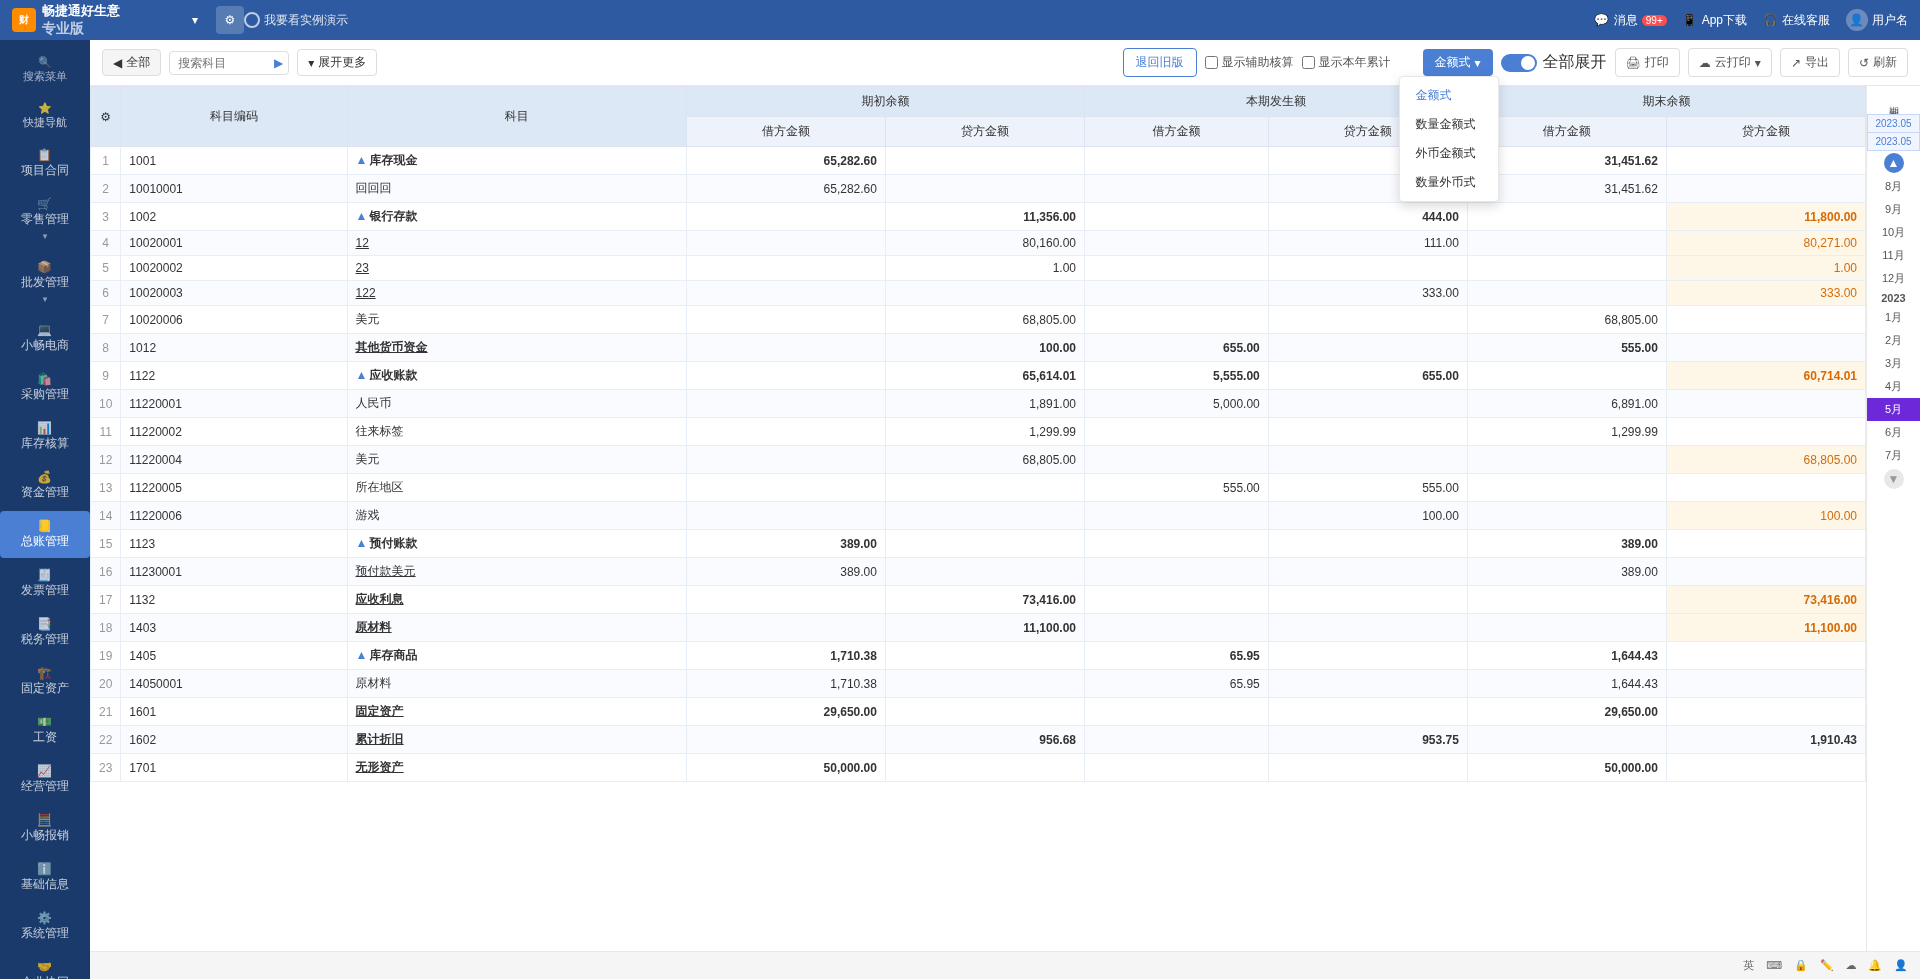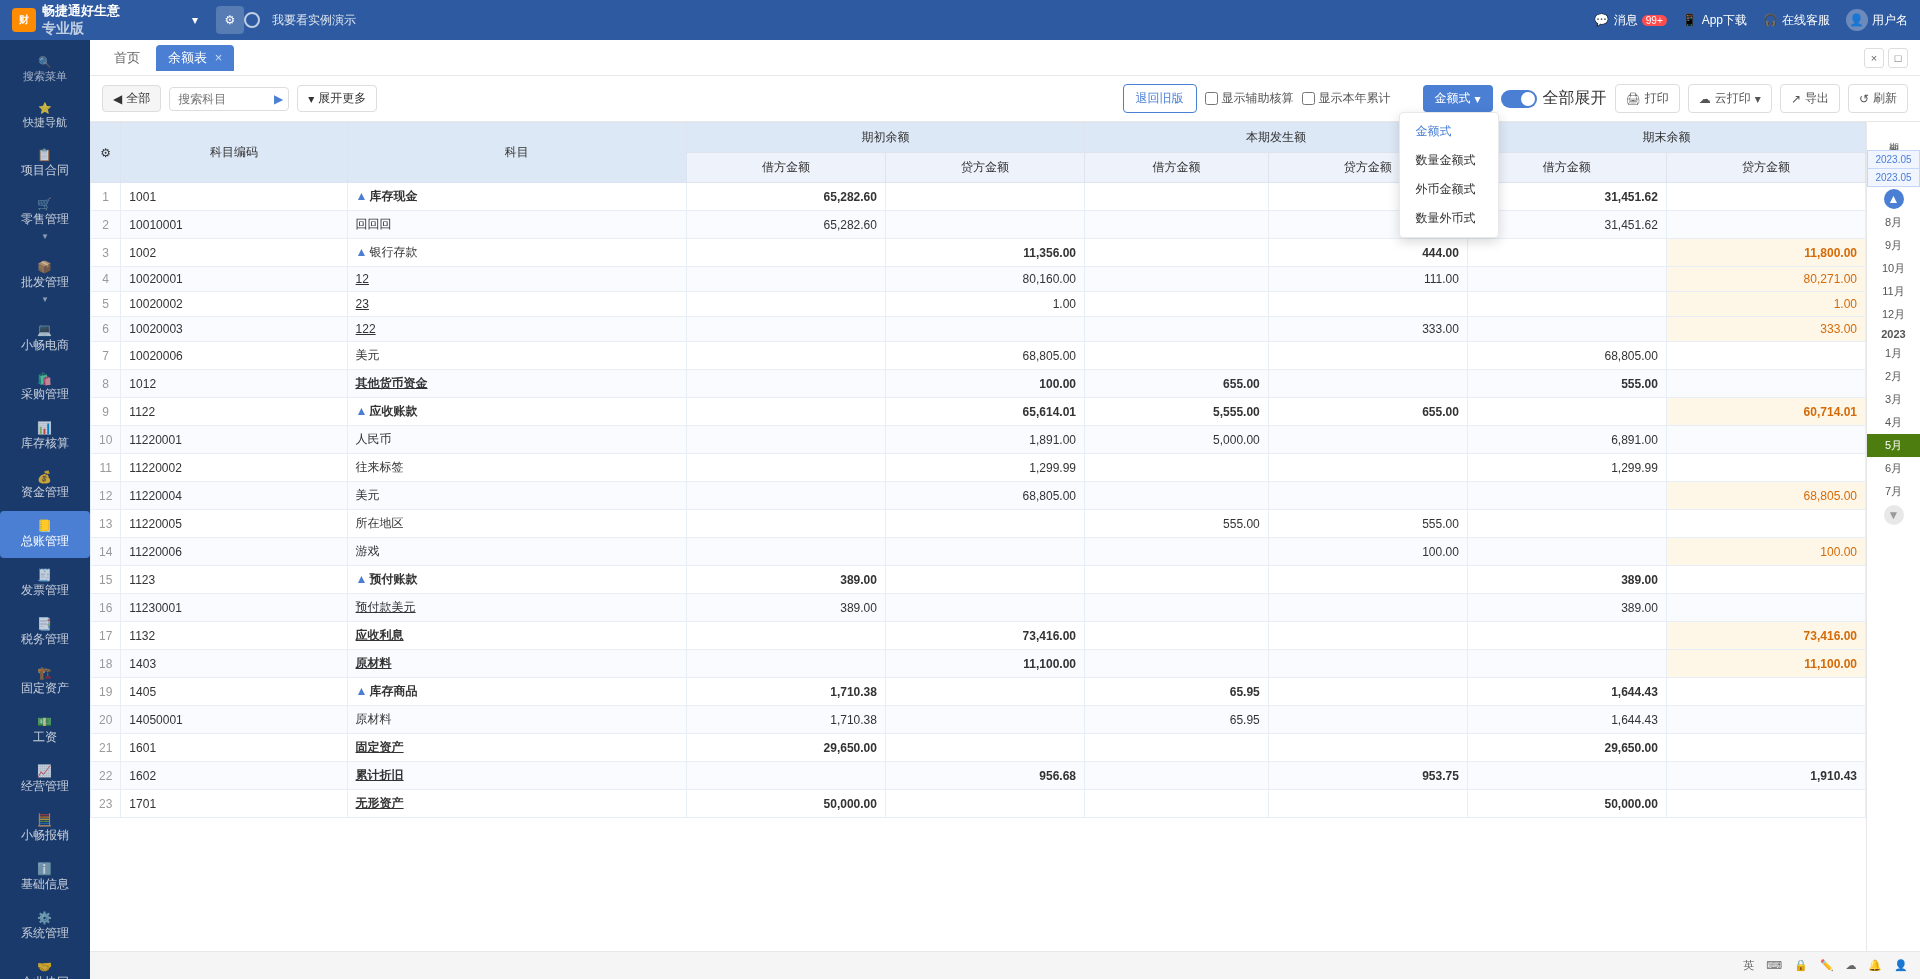--- a/index.html
+++ b/index.html
@@ -33,21 +33,21 @@
     .top-bar-center {
       flex: 1;
       display: flex;
       align-items: center;
       gap: 8px;
     }
     .demo-link {
       color: rgba(255,255,255,0.85);
       font-size: 12px;
       cursor: pointer;
-      display: flex; align-items: center; gap: 12px;
+      display: flex; align-items: center; gap: 4px;
     }
     .top-bar-right {
       display: flex;
       align-items: center;
       gap: 16px;
       font-size: 12px;
     }
     .top-bar-right .action-item {
       display: flex; align-items: center; gap: 4px;
       cursor: pointer; color: white;
@@ -301,21 +301,21 @@
     .period-month {
       width: 100%;
       padding: 4px 2px;
       text-align: center;
       cursor: pointer;
       color: #555;
       font-size: 11px;
       border-radius: 2px;
     }
     .period-month.active {
-      background: #4d7c0f;
+      background: #6d28d9;
       color: white;
       border-radius: 0;
     }
     .period-arrow {
       width: 20px; height: 20px;
       background: #4a7fd4;
       border-radius: 50%;
       display: flex; align-items: center; justify-content: center;
       color: white;
       cursor: pointer;
@@ -469,33 +469,20 @@
     </div>
     <div class="sidebar-item">
       <div>🤝</div>
       <div>企业协同</div>
     </div>
 
   </div>
 
   <div class="content-area">
 
-    <div class="tab-bar">
-      <div class="tab-item">
-        <span>首页</span>
-      </div>
-      <div class="tab-item active">
-        <span>余额表</span>
-        <span class="tab-close">×</span>
-      </div>
-      <div style="margin-left:auto;display:flex;gap:4px;">
-        <div class="content-win-btn">×</div>
-        <div class="content-win-btn">□</div>
-      </div>
-    </div>
 
     <div class="toolbar">
       <div class="nav-btn">
         <span>◀</span>
         <span>全部</span>
       </div>
       <div style="width:120px;position:relative;">
         <input type="text" style="width: 100%; border: 1px solid rgb(221, 221, 221); border-radius: 4px; padding: 4px 24px 4px 8px; font-size: 12px;" placeholder="搜索科目">
         <span style="position:absolute;right:6px;top:50%;transform:translateY(-50%);color:#4a7fd4;cursor:pointer;">▶</span>
       </div>
@@ -595,21 +582,21 @@
                 <td class="td-right">65,282.60</td>
                 <td class="td-right"></td>
                 <td class="td-right"></td>
                 <td class="td-right">33,830.98</td>
                 <td class="td-right">31,451.62</td>
                 <td class="td-right"></td>
               </tr>
               <tr>
                 <td class="row-num td-center">3</td>
                 <td>1002</td>
-                <td><span style="color:#4a7fd4;margin-right:2px;">▲</span><span style="font-weight:normal;">银行存款</span></td>
+                <td><span style="color:#4a7fd4;margin-right:2px;">▲</span><span style="font-weight:bold;">银行存款</span></td>
                 <td class="td-right"></td>
                 <td class="td-right" style="font-weight: bold;">11,356.00</td>
                 <td class="td-right"></td>
                 <td class="td-right" style="font-weight: bold;">444.00</td>
                 <td class="td-right"></td>
                 <td class="td-right td-highlight" style="font-weight: bold;">11,800.00</td>
               </tr>
               <tr>
                 <td class="row-num td-center">4</td>
                 <td>10020001</td>

